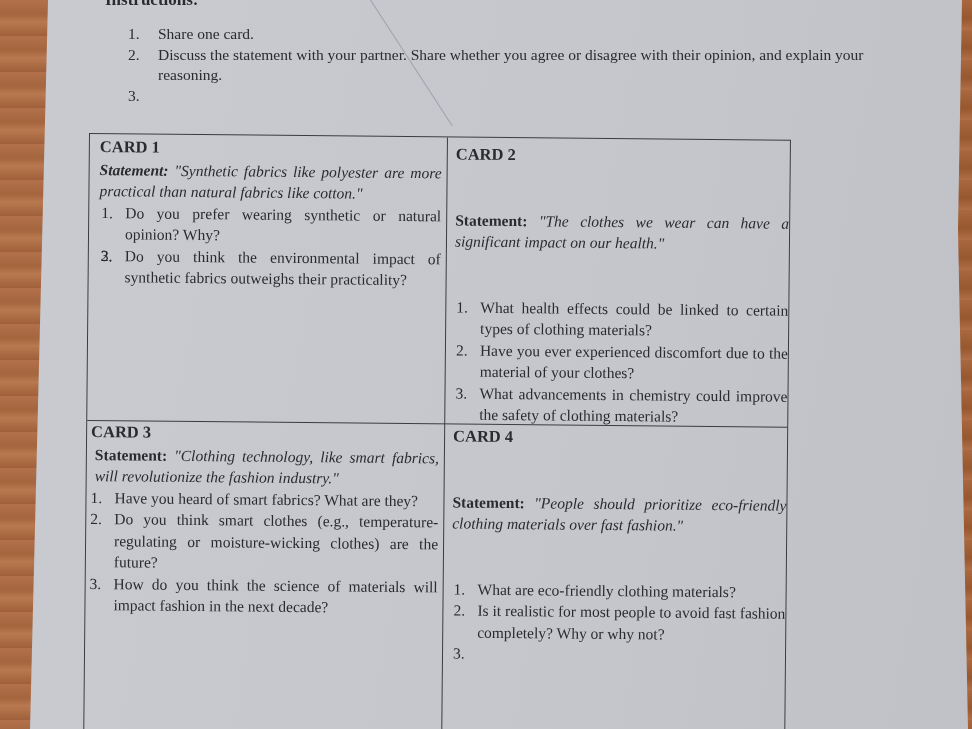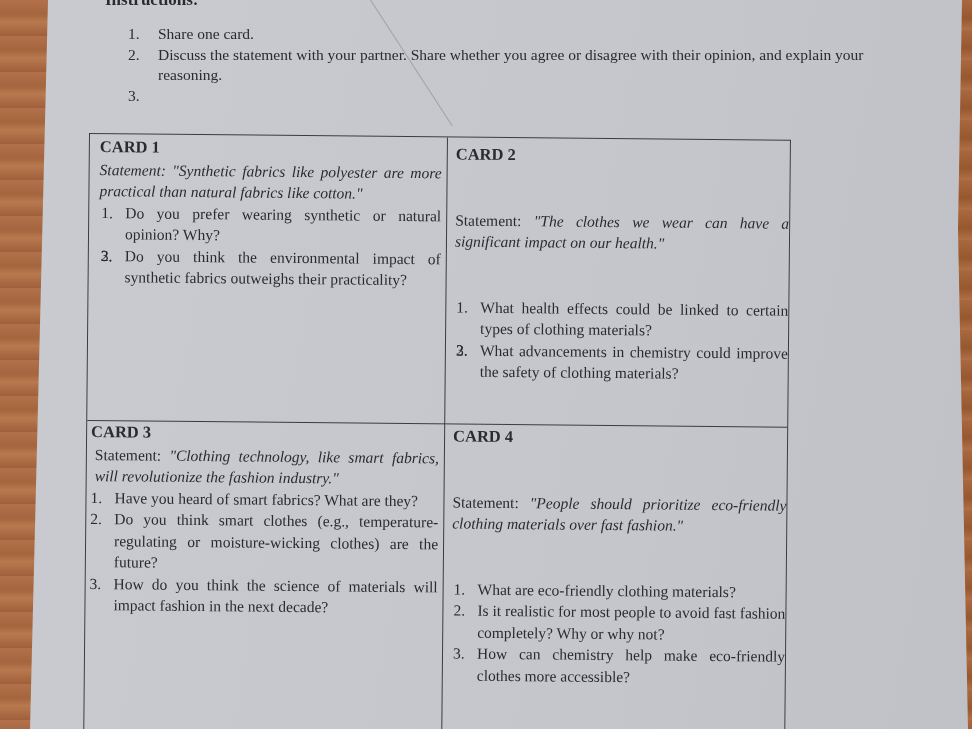--- a/index.html
+++ b/index.html
@@ -39,21 +39,21 @@
     }
     .vline { position: absolute; left: 357px; top: 0; bottom: 0; border-left: 1.3px solid #3c3c40; }
     .hline { position: absolute; left: 0; right: 0; top: 286px; border-top: 1.3px solid #3c3c40; }
     .cell { position: absolute; box-sizing: border-box; font-size: 15.5px; line-height: 21.5px; }
     .c1 { left: 10px; top: 2px; width: 342px; }
     .c2 { left: 366px; top: 6px; width: 334px; }
     .c3 { left: 2px; top: 287px; width: 350px; }
     .c4 { left: 366px; top: 288px; width: 334px; }
     .card-title { font-weight: bold; font-size: 16.5px; margin-bottom: 1px; }
     .statement { text-align: justify; }
-    .statement .label { font-weight: normal; }
+    .statement .label { font-weight: bold; }
     .statement .quote { font-style: italic; }
     .c1 .statement .label { font-style: italic; }
     .gap { height: 43px; }
     .gap2 { height: 44px; }
     ol.questions { list-style: none; margin: 0; padding: 0; }
     ol.questions li { position: relative; padding-left: 26px; text-align: justify; }
     ol.questions .num { position: absolute; left: 2px; top: 0; }
     .fold {
       position: absolute; left: 370px; top: 0; width: 1px; height: 150px;
       background: rgba(90,90,100,0.35); transform: rotate(-33deg); transform-origin: top;
@@ -104,21 +104,21 @@
     <div class="cell c2">
       <div class="card-title">CARD 2</div>
       <div class="gap"></div>
       <div class="statement">
         <span class="label">Statement:</span>
         <span class="quote">"The clothes we wear can have a significant impact on our health."</span>
       </div>
       <div class="gap2"></div>
       <ol class="questions">
         <li><span class="num">1.</span><span>What health effects could be linked to certain types of clothing materials?</span></li>
-        <li><span class="num">2.</span></li>
+        <li><span class="num">2.</span><span>Have you ever experienced discomfort due to the material of your clothes?</span></li>
         <li><span class="num">3.</span><span>What advancements in chemistry could improve the safety of clothing materials?</span></li>
       </ol>
     </div>
 
     <div class="cell c3">
       <div class="card-title" style="padding-left:2px">CARD 3</div>
       <div class="statement" style="padding-left:6px">
         <span class="label">Statement:</span>
         <span class="quote">"Clothing technology, like smart fabrics, will revolutionize the fashion industry."</span>
       </div>
@@ -133,17 +133,17 @@
       <div class="card-title">CARD 4</div>
       <div class="gap"></div>
       <div class="statement">
         <span class="label">Statement:</span>
         <span class="quote">"People should prioritize eco-friendly clothing materials over fast fashion."</span>
       </div>
       <div class="gap2"></div>
       <ol class="questions">
         <li><span class="num">1.</span><span>What are eco-friendly clothing materials?</span></li>
         <li><span class="num">2.</span><span>Is it realistic for most people to avoid fast fashion completely? Why or why not?</span></li>
-        <li><span class="num">3.</span><span>How can chemistry help make eco-friendly clothes more accessible?</span></li>
+        <li><span class="num">3.</span></li>
       </ol>
     </div>
   </div>
 </div>
 
 </body></html>

